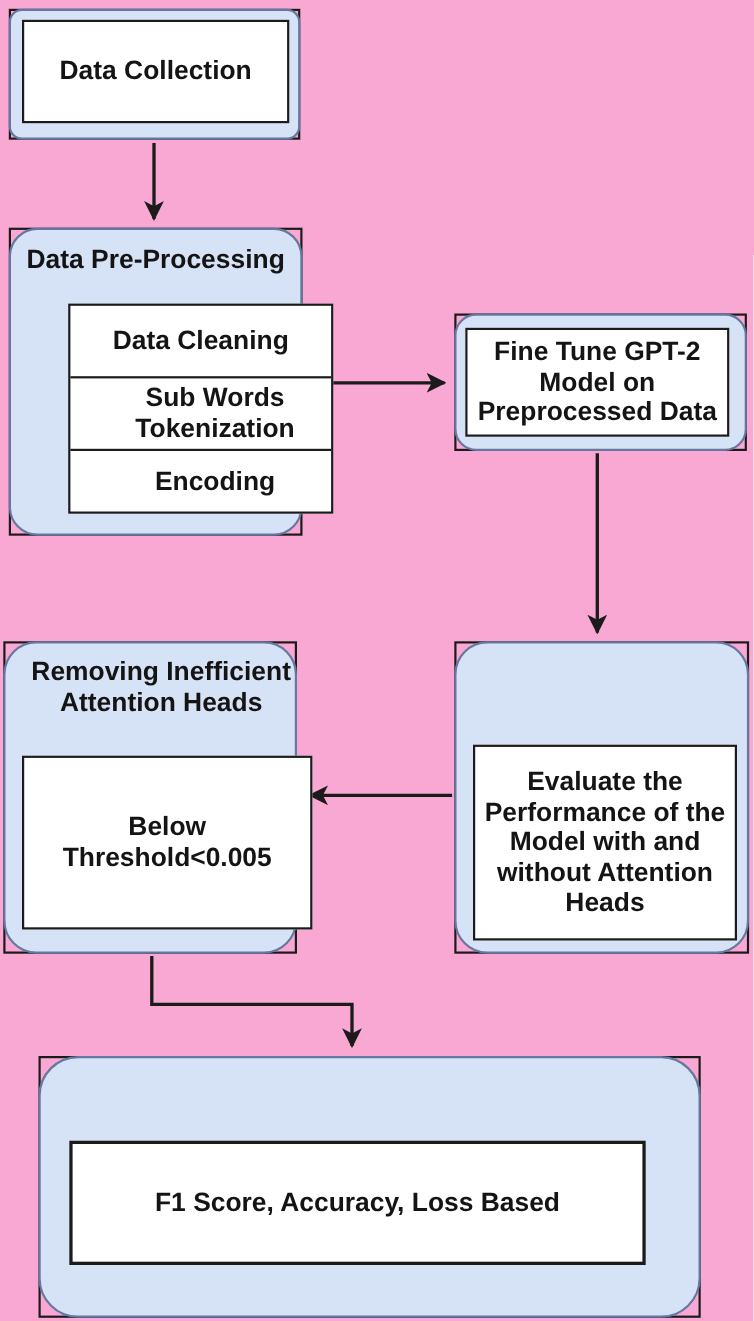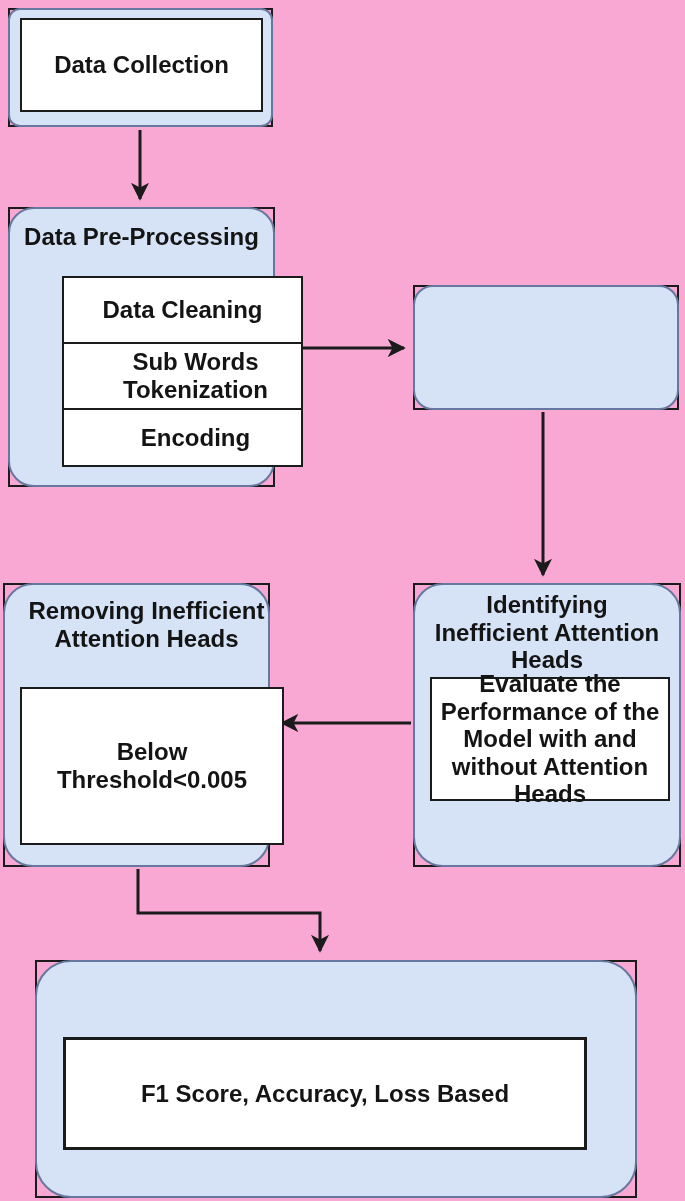--- a/index.html
+++ b/index.html
@@ -70,29 +70,29 @@
       </div>
       <div class="step">
         <span>Encoding</span>
       </div>
     </div>
   </div>
 
   <div class="node" style="left:413px;top:285px;width:266px;height:125px;">
     <div class="frame"></div>
     <div class="bg r20"></div>
+    <div class="inner" style="left:10px;top:13px;width:240px;height:99px;">
+      <span class="detail-text" style="max-width:232px;">Fine Tune GPT-2 Model on Preprocessed Data</span>
+    </div>
   </div>
 
   <div class="node" style="left:413px;top:583px;width:268px;height:284px;">
     <div class="frame"></div>
     <div class="bg r30"></div>
-    <div class="title" style="top:8px;">
-      <span style="max-width:230px;">Identifying Inefficient Attention Heads</span>
-    </div>
-    <div class="inner" style="left:17px;top:94px;width:240px;height:124px;">
+    <div class="inner" style="left:17px;top:94px;width:240px;height:178px;">
       <span class="detail-text" style="max-width:228px;">Evaluate the Performance of the Model with and without Attention Heads</span>
     </div>
   </div>
 
   <div class="node" style="left:3px;top:583px;width:267px;height:284px;">
     <div class="frame"></div>
     <div class="bg r30"></div>
     <div class="title" style="top:14px;margin-left:20px;">
       <span style="max-width:250px;">Removing Inefficient Attention Heads</span>
     </div>

